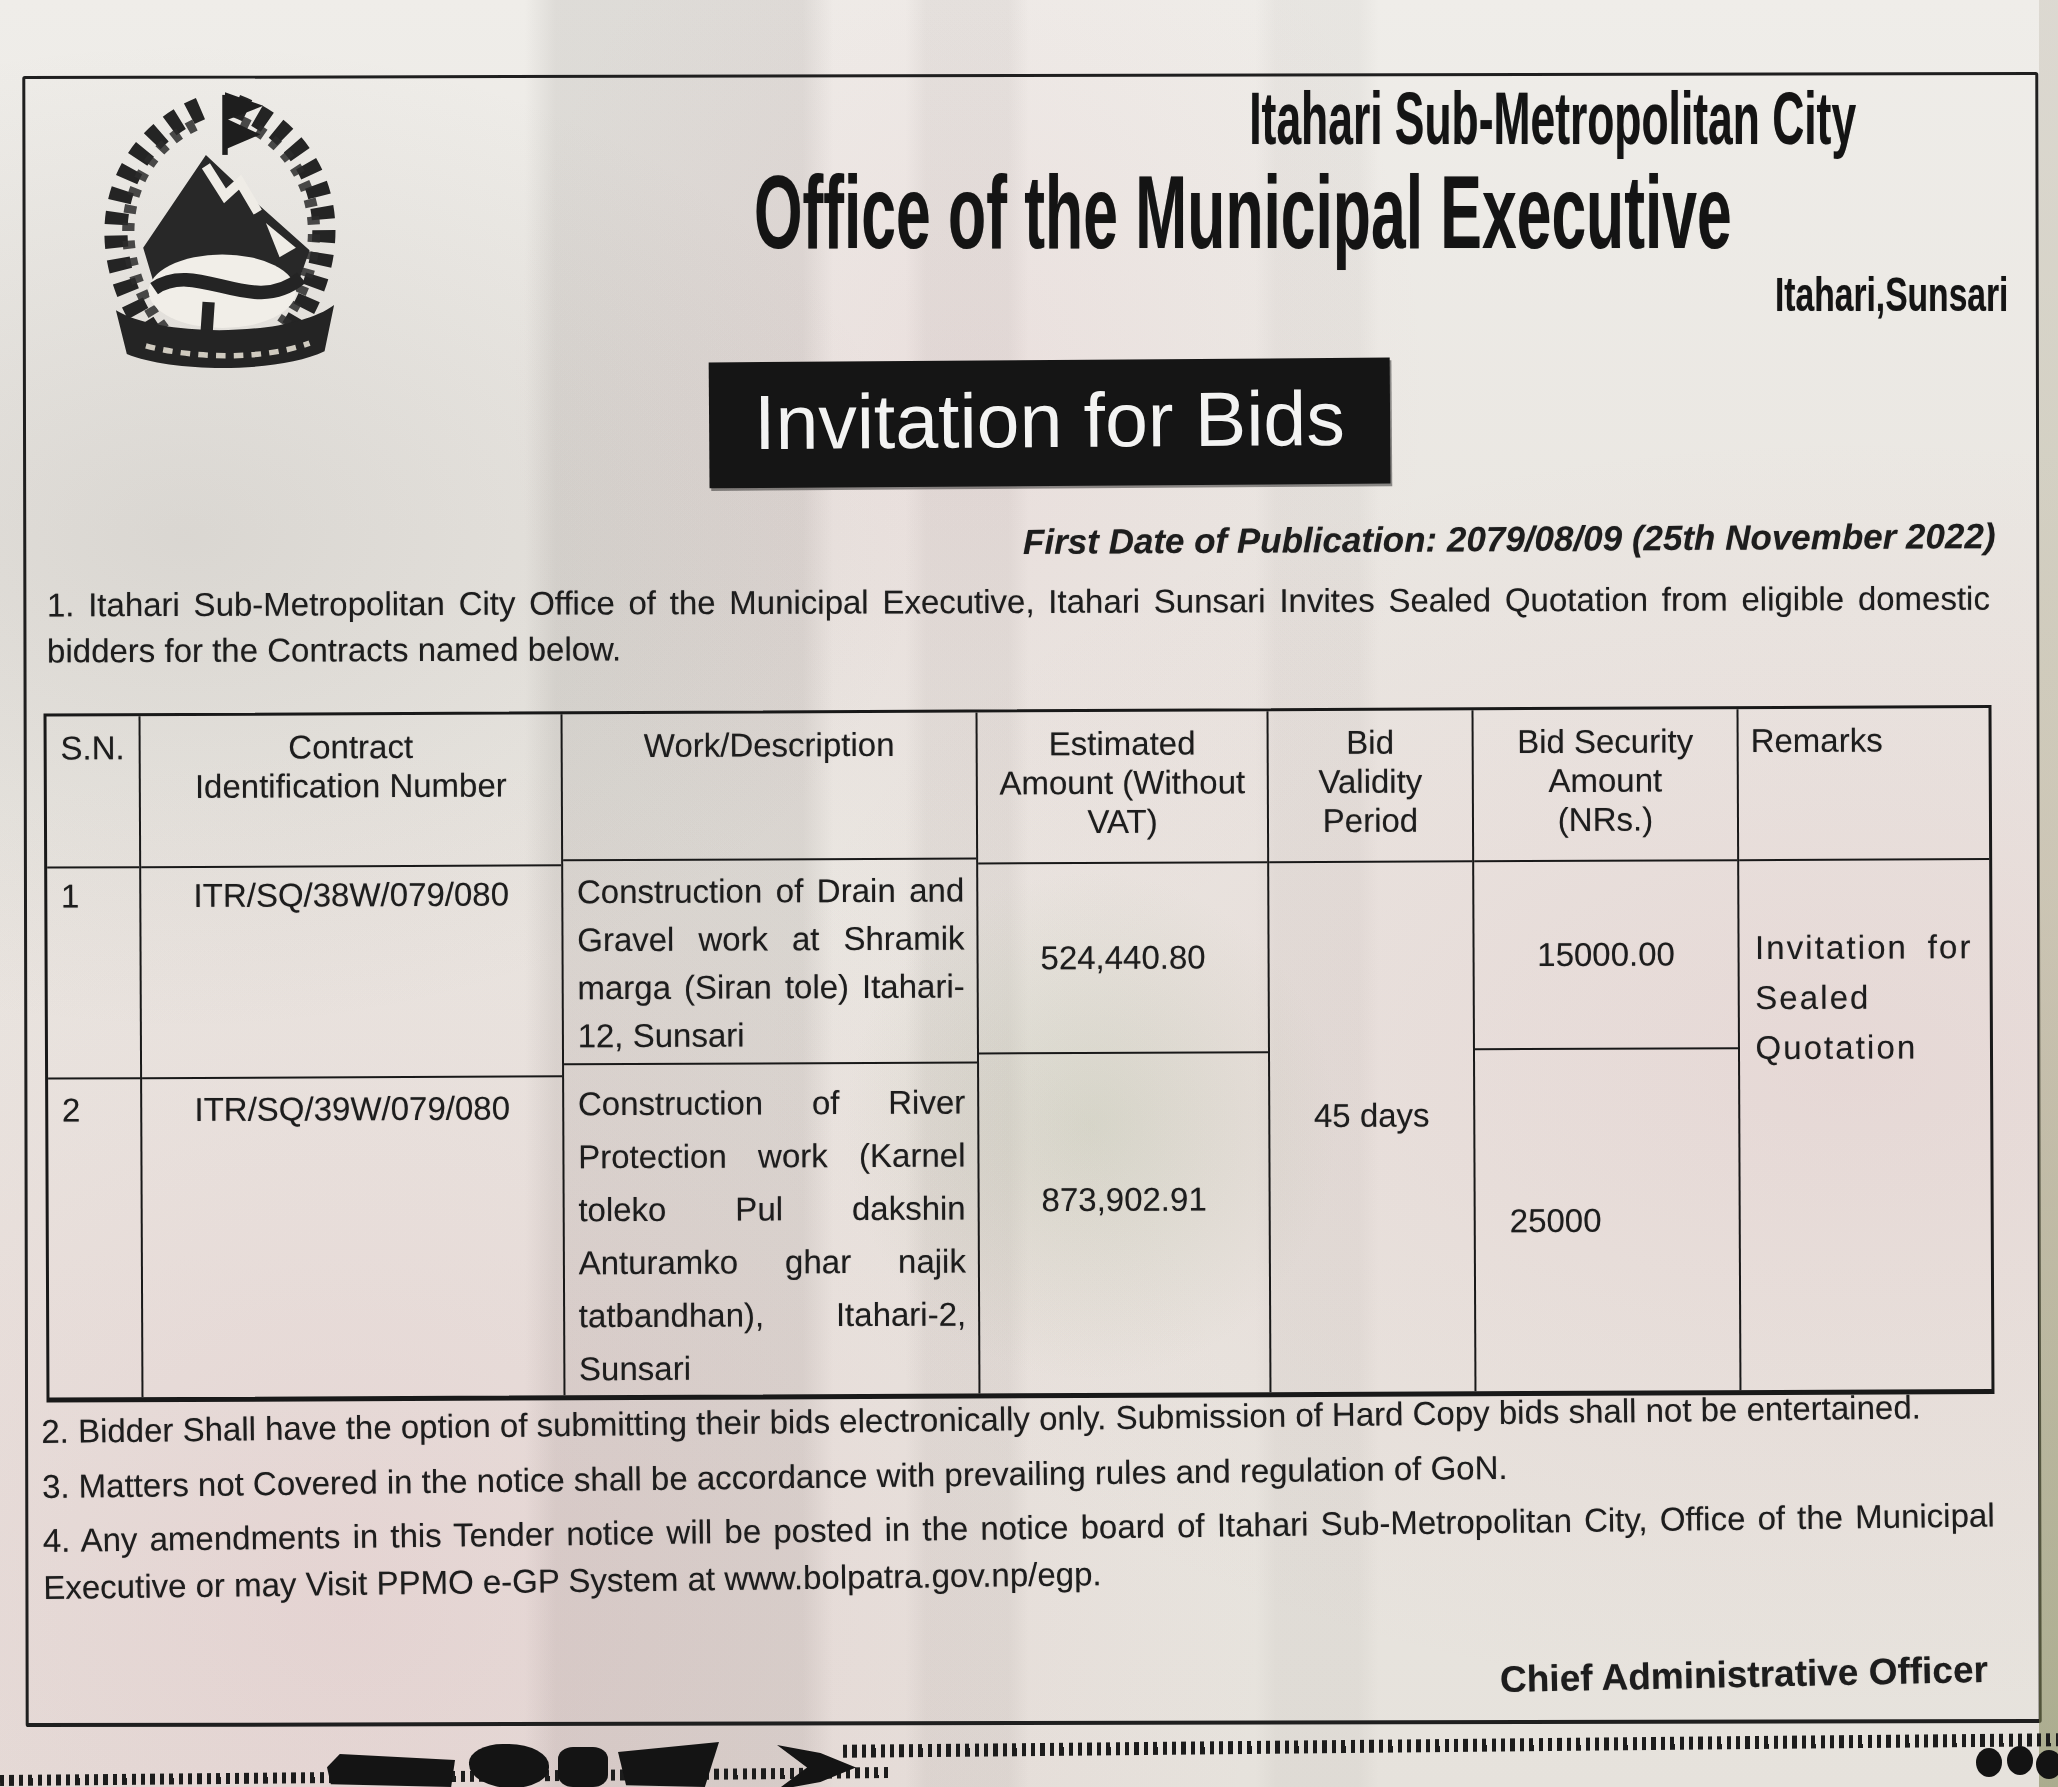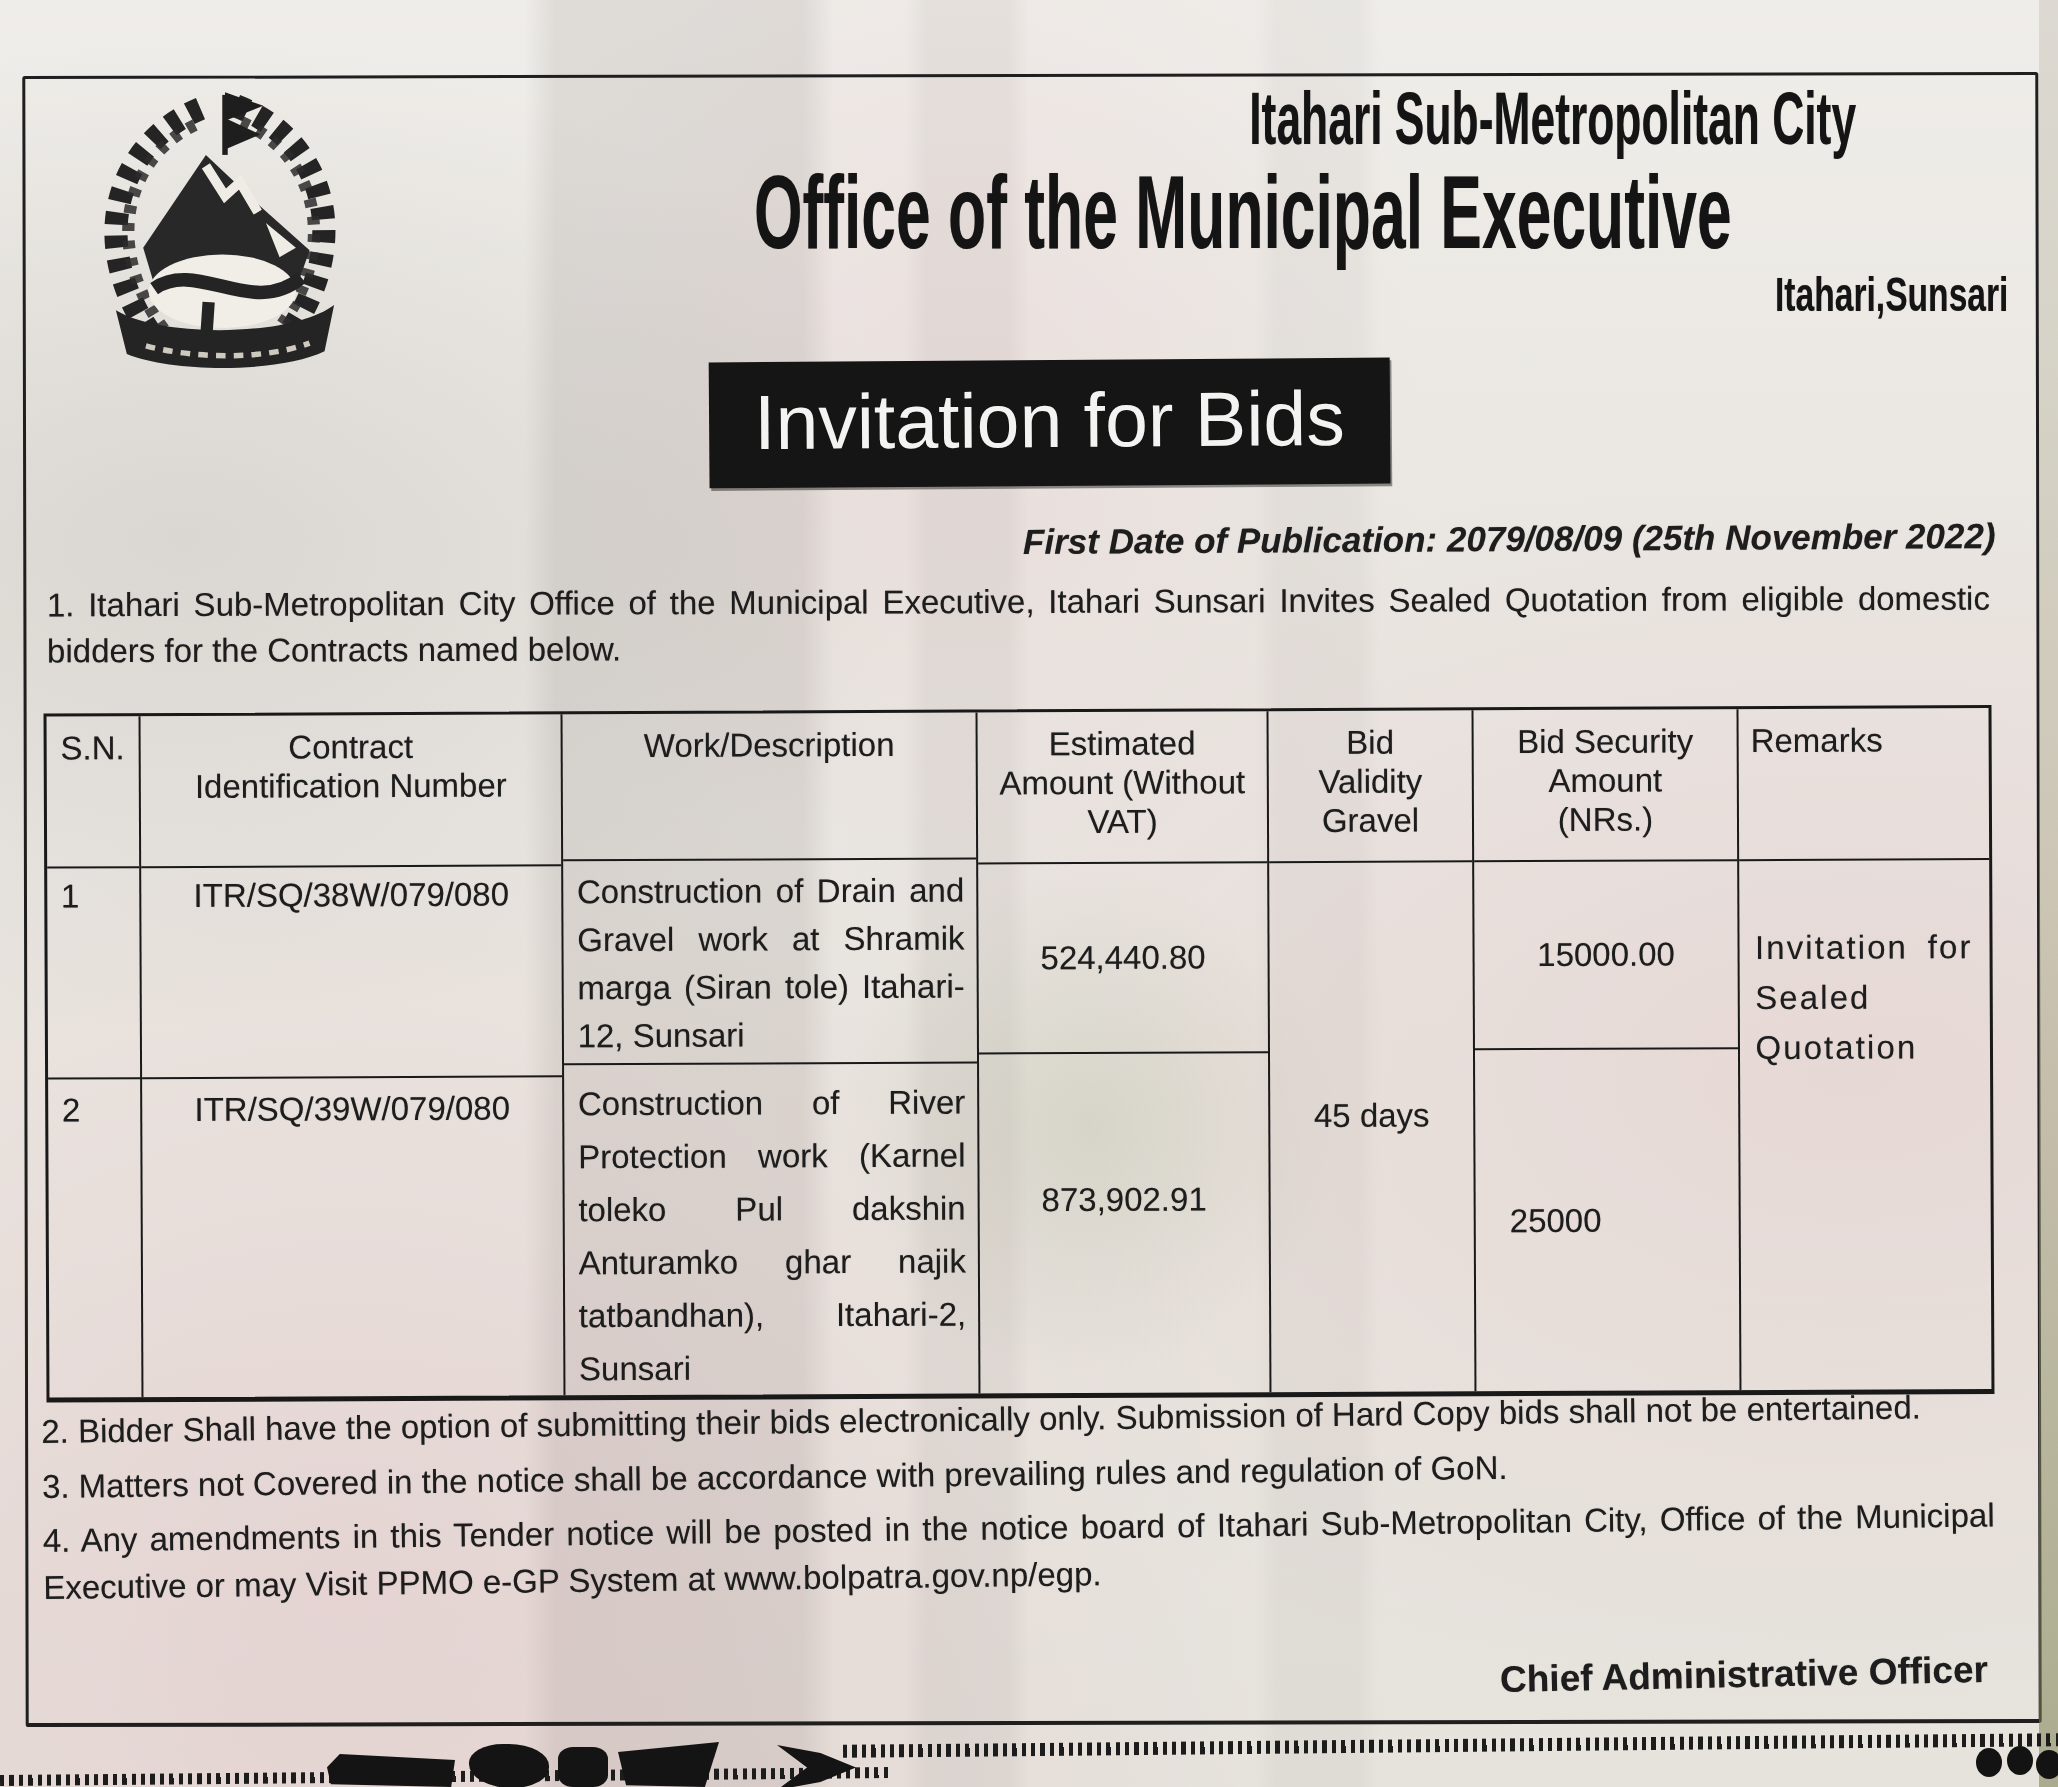--- a/index.html
+++ b/index.html
@@ -185,21 +185,21 @@
     <div class="col col-est">
       <div class="cell head">Estimated
 Amount (Without
 VAT)</div>
       <div class="cell est1 rule-b">524,440.80</div>
       <div class="cell est2">873,902.91</div>
     </div>
     <div class="col col-val">
       <div class="cell head">Bid
 Validity
-Gravel</div>
+Period</div>
       <div class="cell valspan">45 days</div>
     </div>
     <div class="col col-sec">
       <div class="cell head">Bid Security
 Amount
 (NRs.)</div>
       <div class="cell sec1 rule-b">15000.00</div>
       <div class="cell sec2">25000</div>
     </div>
     <div class="col col-rem">

